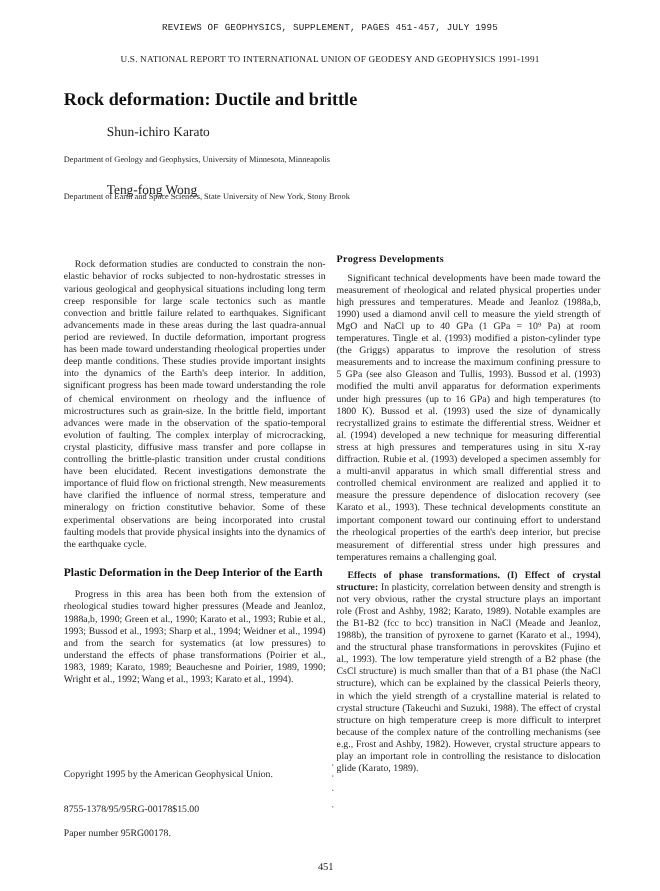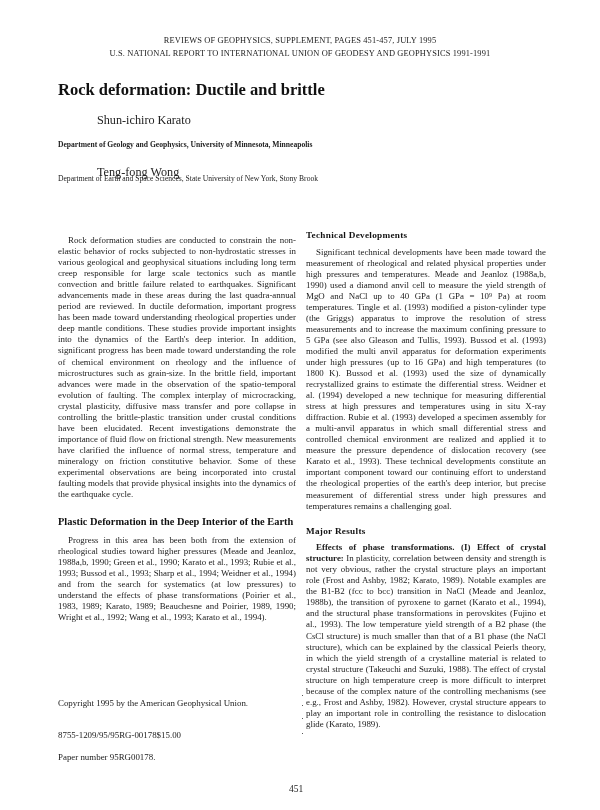--- a/index.html
+++ b/index.html
@@ -5,21 +5,21 @@
     html, body { margin: 0; padding: 0; background: #ffffff; }
     body {
       width: 600px; height: 810px; position: relative; overflow: hidden;
       font-family: "Liberation Serif", "DejaVu Serif", serif;
       color: #111;
     }
     .journal-header {
       position: absolute; left: 0; width: 600px; text-align: center;
       font-size: 8.4px; letter-spacing: 0.15px; color: #222;
     }
-    #hdr1 { top: 36px; }
+    #hdr1 { top: 20px; font-family: Liberation Mono, monospace; }
     #hdr2 { top: 49px; }
     .title {
       position: absolute; left: 58px; top: 80px;
       font-size: 16.5px; font-weight: bold; color: #111;
     }
     .author {
       position: absolute; left: 58px; font-size: 12.2px; color: #222; margin-left: 39px;
     }
     .affil {
       position: absolute; left: 58px; font-size: 7.6px; color: #222;
@@ -42,38 +42,37 @@
 <body>
 
 <div>
   <div id="hdr1" class="journal-header">REVIEWS OF GEOPHYSICS, SUPPLEMENT, PAGES 451-457, JULY 1995</div>
   <div id="hdr2" class="journal-header">U.S. NATIONAL REPORT TO INTERNATIONAL UNION OF GEODESY AND GEOPHYSICS 1991-1991</div>
 </div>
 
 <div class="title">Rock deformation: Ductile and brittle</div>
 
 <div class="author" style="top:113px;">Shun-ichiro Karato</div>
-<div class="affil" style="top:140px;font-weight:bold;">Department of Geology and Geophysics, University of Minnesota, Minneapolis</div>
+<div class="affil" style="top:140px;">Department of Geology and Geophysics, University of Minnesota, Minneapolis</div>
 <div class="author" style="top:165px;">Teng-fong Wong</div>
 <div class="affil" style="top:174px;text-align:center;">Department of Earth and Space Sciences, State University of New York, Stony Brook</div>
 
 <div class="col" style="left:58px; top:225px; width:238px;">
   <p style="margin-top:10px;">Rock deformation studies are conducted to constrain the non-elastic behavior of rocks subjected to non-hydrostatic stresses in various geological and geophysical situations including long term creep responsible for large scale tectonics such as mantle convection and brittle failure related to earthquakes. Significant advancements made in these areas during the last quadra-annual period are reviewed. In ductile deformation, important progress has been made toward understanding rheological properties under deep mantle conditions. These studies provide important insights into the dynamics of the Earth's deep interior. In addition, significant progress has been made toward understanding the role of chemical environment on rheology and the influence of microstructures such as grain-size. In the brittle field, important advances were made in the observation of the spatio-temporal evolution of faulting. The complex interplay of microcracking, crystal plasticity, diffusive mass transfer and pore collapse in controlling the brittle-plastic transition under crustal conditions have been elucidated. Recent investigations demonstrate the importance of fluid flow on frictional strength. New measurements have clarified the influence of normal stress, temperature and mineralogy on friction constitutive behavior. Some of these experimental observations are being incorporated into crustal faulting models that provide physical insights into the dynamics of the earthquake cycle.</p>
   <div class="sec-head" style="margin-top:16px;">Plastic Deformation in the Deep Interior of the Earth</div>
   <p style="margin-top:6px;">Progress in this area has been both from the extension of rheological studies toward higher pressures (Meade and Jeanloz, 1988a,b, 1990; Green et al., 1990; Karato et al., 1993; Rubie et al., 1993; Bussod et al., 1993; Sharp et al., 1994; Weidner et al., 1994) and from the search for systematics (at low pressures) to understand the effects of phase transformations (Poirier et al., 1983, 1989; Karato, 1989; Beauchesne and Poirier, 1989, 1990; Wright et al., 1992; Wang et al., 1993; Karato et al., 1994).</p>
 </div>
 
 <div class="copyright-block" style="top:698px;">Copyright 1995 by the American Geophysical Union.</div>
 <div class="copyright-block" style="top:752px;">Paper number 95RG00178.</div>
-<div class="copyright-block" style="top:730px;">8755-1209/95/95RG-00178$15.00</div>
+<div class="copyright-block" style="top:730px;">8755-1378/95/95RG-00178$15.00</div>
 
 <div class="col" style="left:306px; top:229px; width:240px;">
-  <div class="sec-head small">Technical Developments</div>
+  <div class="sec-head small">Progress Developments</div>
   <p style="margin-top:5px;">Significant technical developments have been made toward the measurement of rheological and related physical properties under high pressures and temperatures. Meade and Jeanloz (1988a,b, 1990) used a diamond anvil cell to measure the yield strength of MgO and NaCl up to 40 GPa (1 GPa = 10⁹ Pa) at room temperatures. Tingle et al. (1993) modified a piston-cylinder type (the Griggs) apparatus to improve the resolution of stress measurements and to increase the maximum confining pressure to 5 GPa (see also Gleason and Tullis, 1993). Bussod et al. (1993) modified the multi anvil apparatus for deformation experiments under high pressures (up to 16 GPa) and high temperatures (to 1800 K). Bussod et al. (1993) used the size of dynamically recrystallized grains to estimate the differential stress. Weidner et al. (1994) developed a new technique for measuring differential stress at high pressures and temperatures using in situ X-ray diffraction. Rubie et al. (1993) developed a specimen assembly for a multi-anvil apparatus in which small differential stress and controlled chemical environment are realized and applied it to measure the pressure dependence of dislocation recovery (see Karato et al., 1993). These technical developments constitute an important component toward our continuing effort to understand the rheological properties of the earth's deep interior, but precise measurement of differential stress under high pressures and temperatures remains a challenging goal.</p>
-  <div class="sec-head small" style="margin-top:13px;">Major Results</div>
   <p style="margin-top:5px;"><span class="runin">Effects of phase transformations. (I) Effect of crystal structure:</span><span> In plasticity, correlation between density and strength is not very obvious, rather the crystal structure plays an important role (Frost and Ashby, 1982; Karato, 1989). Notable examples are the B1-B2 (fcc to bcc) transition in NaCl (Meade and Jeanloz, 1988b), the transition of pyroxene to garnet (Karato et al., 1994), and the structural phase transformations in perovskites (Fujino et al., 1993). The low temperature yield strength of a B2 phase (the CsCl structure) is much smaller than that of a B1 phase (the NaCl structure), which can be explained by the classical Peierls theory, in which the yield strength of a crystalline material is related to crystal structure (Takeuchi and Suzuki, 1988). The effect of crystal structure on high temperature creep is more difficult to interpret because of the complex nature of the controlling mechanisms (see e.g., Frost and Ashby, 1982). However, crystal structure appears to play an important role in controlling the resistance to dislocation glide (Karato, 1989).</span></p>
 </div>
 
 <div class="mark" style="left:302px; top:695px;"></div>
 <div class="mark" style="left:302px; top:705px;"></div>
 <div class="mark" style="left:302px; top:718px;"></div>
 <div class="mark" style="left:302px; top:733px;"></div>
 
 <div class="page-number">451</div>
 

